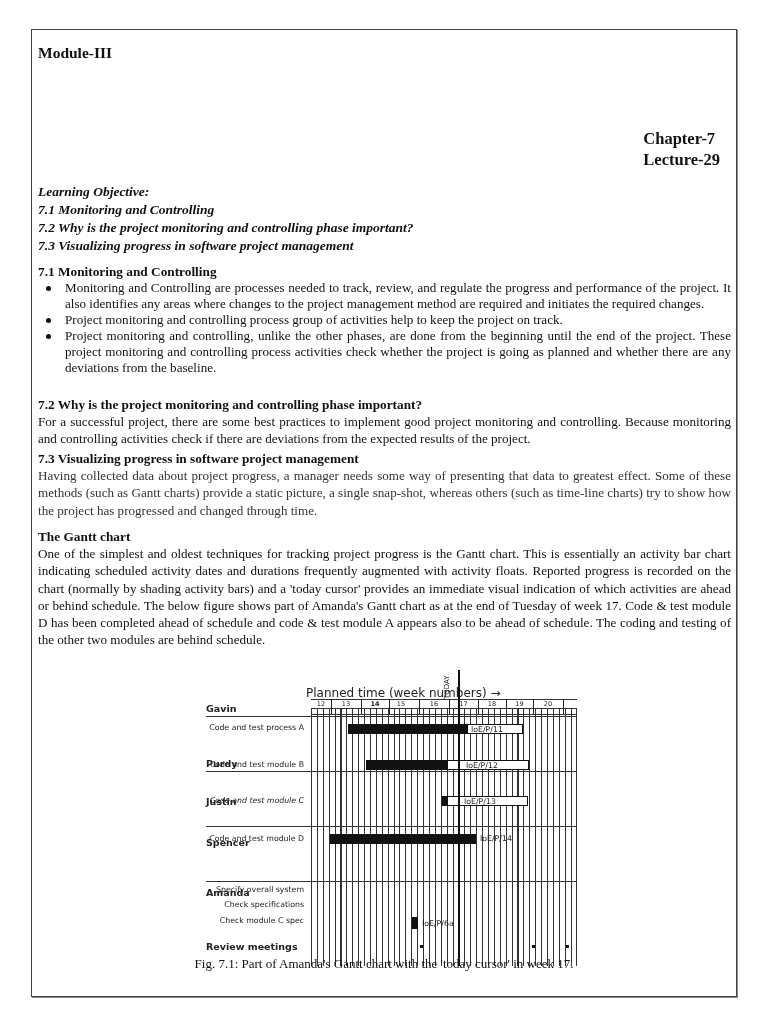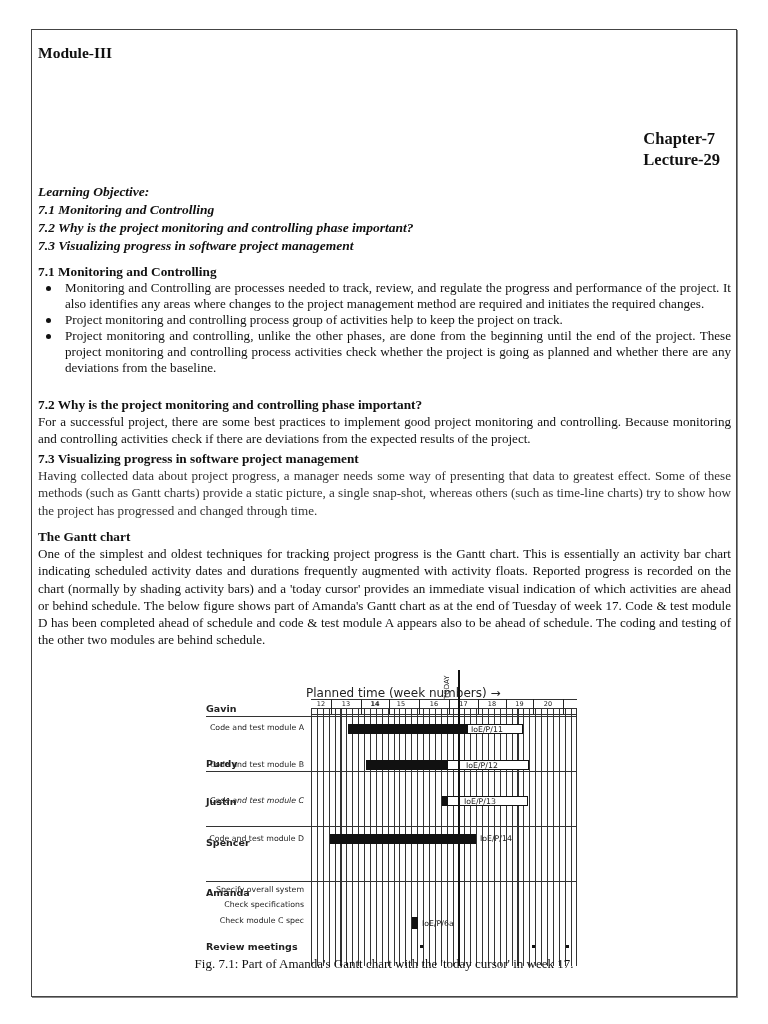--- a/index.html
+++ b/index.html
@@ -109,21 +109,21 @@
 
     <div style="position:absolute; left:115px; top:52px; width:266px; height:258px;
       background: repeating-linear-gradient(to right, #333 0, #333 1px, transparent 1px, transparent 5.9px);"></div>
 
     <div class="g-line" style="width:371px; top:60px;"></div>
     <div class="g-line" style="width:371px; top:115px;"></div>
     <div class="g-line" style="width:371px; top:170px;"></div>
     <div class="g-line" style="width:371px; top:225px;"></div>
 
     <div class="g-name" style="top:47px;">Gavin</div>
-    <div class="g-task" style="top:67px;">Code and test module A</div>
+    <div class="g-task" style="top:67px;">Code and test process A</div>
     <div class="g-bar" style="left:152px; width:175px; top:68px;"></div>
     <div class="g-fill" style="left:152px; width:120px; top:68px;"></div>
     <div class="g-lbl" style="left:275px; top:69px;">IoE/P/11</div>
 
     <div class="g-name" style="top:102px;">Purdy</div>
     <div class="g-task" style="top:104px;">Code and test module B</div>
     <div class="g-bar" style="left:170px; width:163px; top:104px;"></div>
     <div class="g-fill" style="left:170px; width:82px; top:104px;"></div>
     <div class="g-lbl" style="left:270px; top:105px;">IoE/P/12</div>
 

